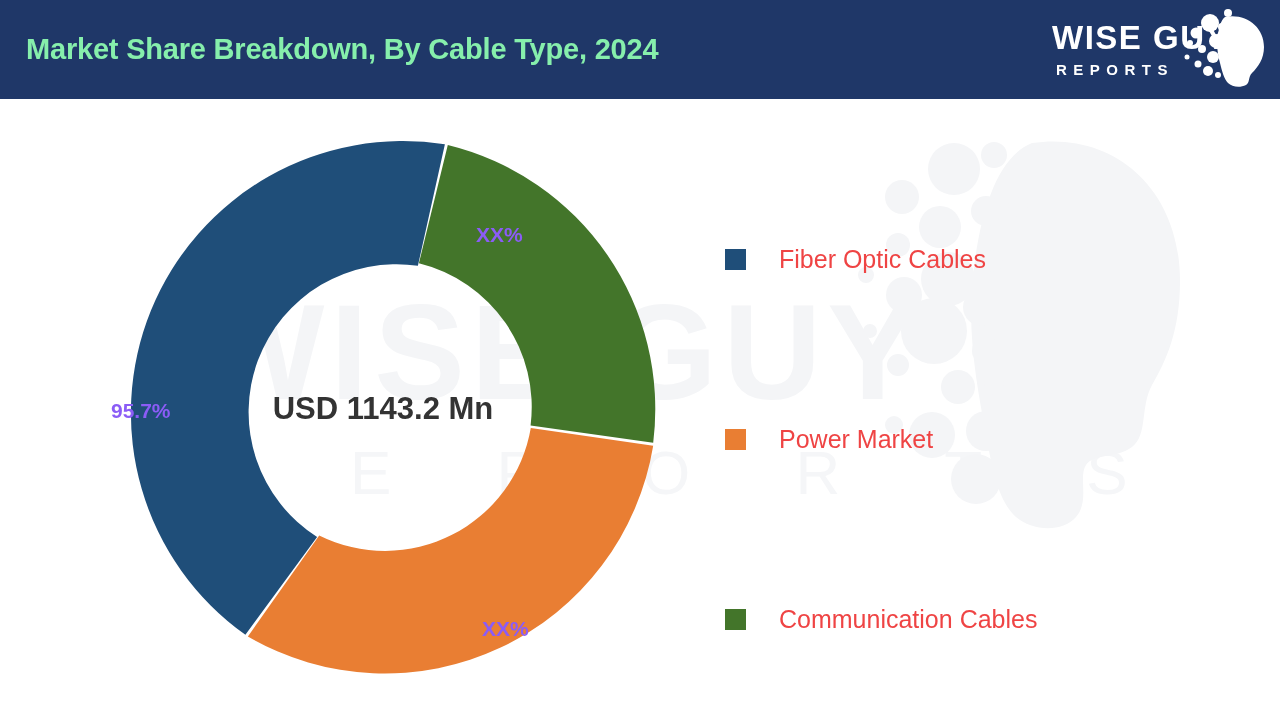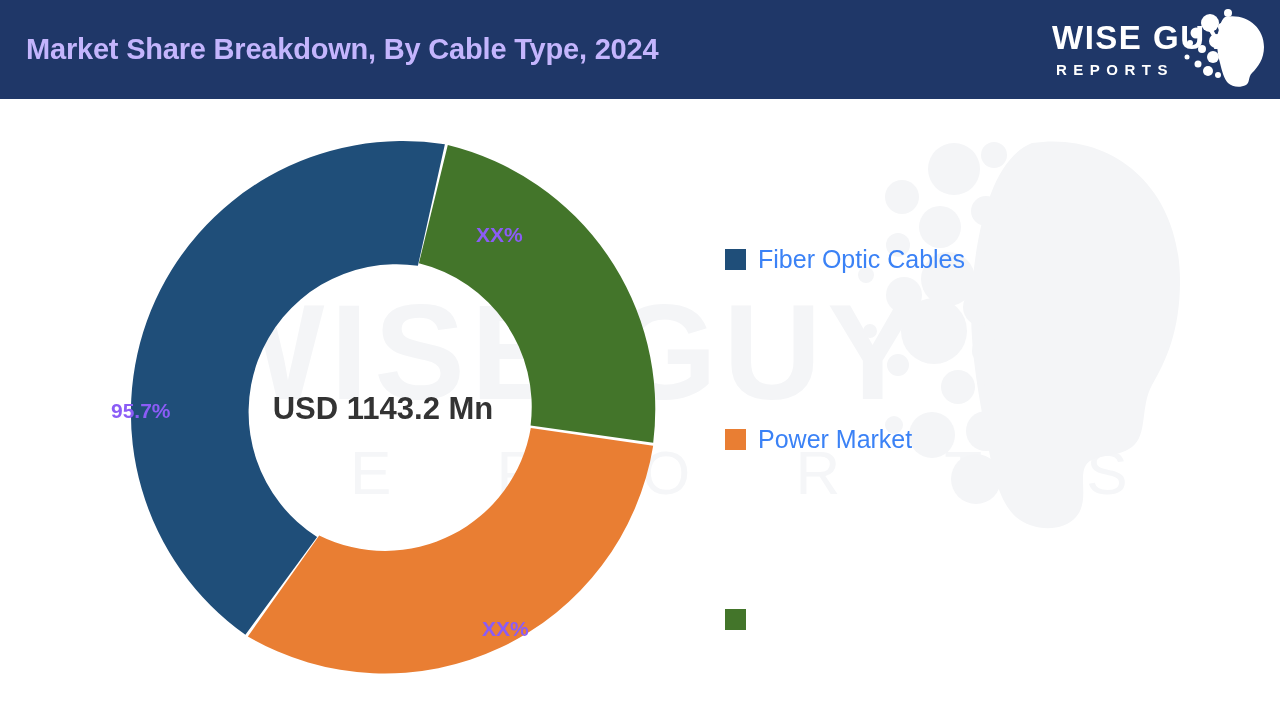--- a/index.html
+++ b/index.html
@@ -29,21 +29,21 @@
     width: 1280px;
     height: 99px;
     background: #1f3768;
     display: flex;
     align-items: center;
     justify-content: space-between;
     box-sizing: border-box;
     padding: 0 8px 0 26px;
   }
   .header-title {
-    color: #c4b5fd;
+    color: #86efac;
     font-size: 29px;
     font-weight: bold;
     letter-spacing: -0.2px;
     white-space: nowrap;
     font-family: "Liberation Sans", sans-serif;
   }
   .logo {
     position: relative;
     width: 216px;
     height: 82px;
@@ -155,23 +155,24 @@
   }
   .legend-item:last-child { margin-bottom: 0; }
   .legend-swatch {
     width: 21px;
     height: 21px;
     flex: 0 0 21px;
     margin-right: 12px;
   }
   .legend-label {
     font-size: 25px;
-    color: #3b82f6;
-    white-space: nowrap;
-    font-family: "Liberation Sans", sans-serif;
+    color: #ef4444;
+    white-space: nowrap;
+    font-family: "Liberation Sans", sans-serif;
+    margin-left: 21px;
   }
 </style>
 </head>
 <body>
 
 <div id="app">
 
   <div class="header">
     <div class="header-title">Market Share Breakdown, By Cable Type, 2024</div>
 
@@ -273,18 +274,19 @@
         <span class="legend-label">Fiber Optic Cables</span>
       </div>
 
       <div class="legend-item">
         <span class="legend-swatch" style="background:#e97e33"></span>
         <span class="legend-label">Power Market</span>
       </div>
 
       <div class="legend-item">
         <span class="legend-swatch" style="background:#43752a"></span>
+        <span class="legend-label">Communication Cables</span>
       </div>
 
     </div>
 
   </div>
 </div>
 
 </body></html>

